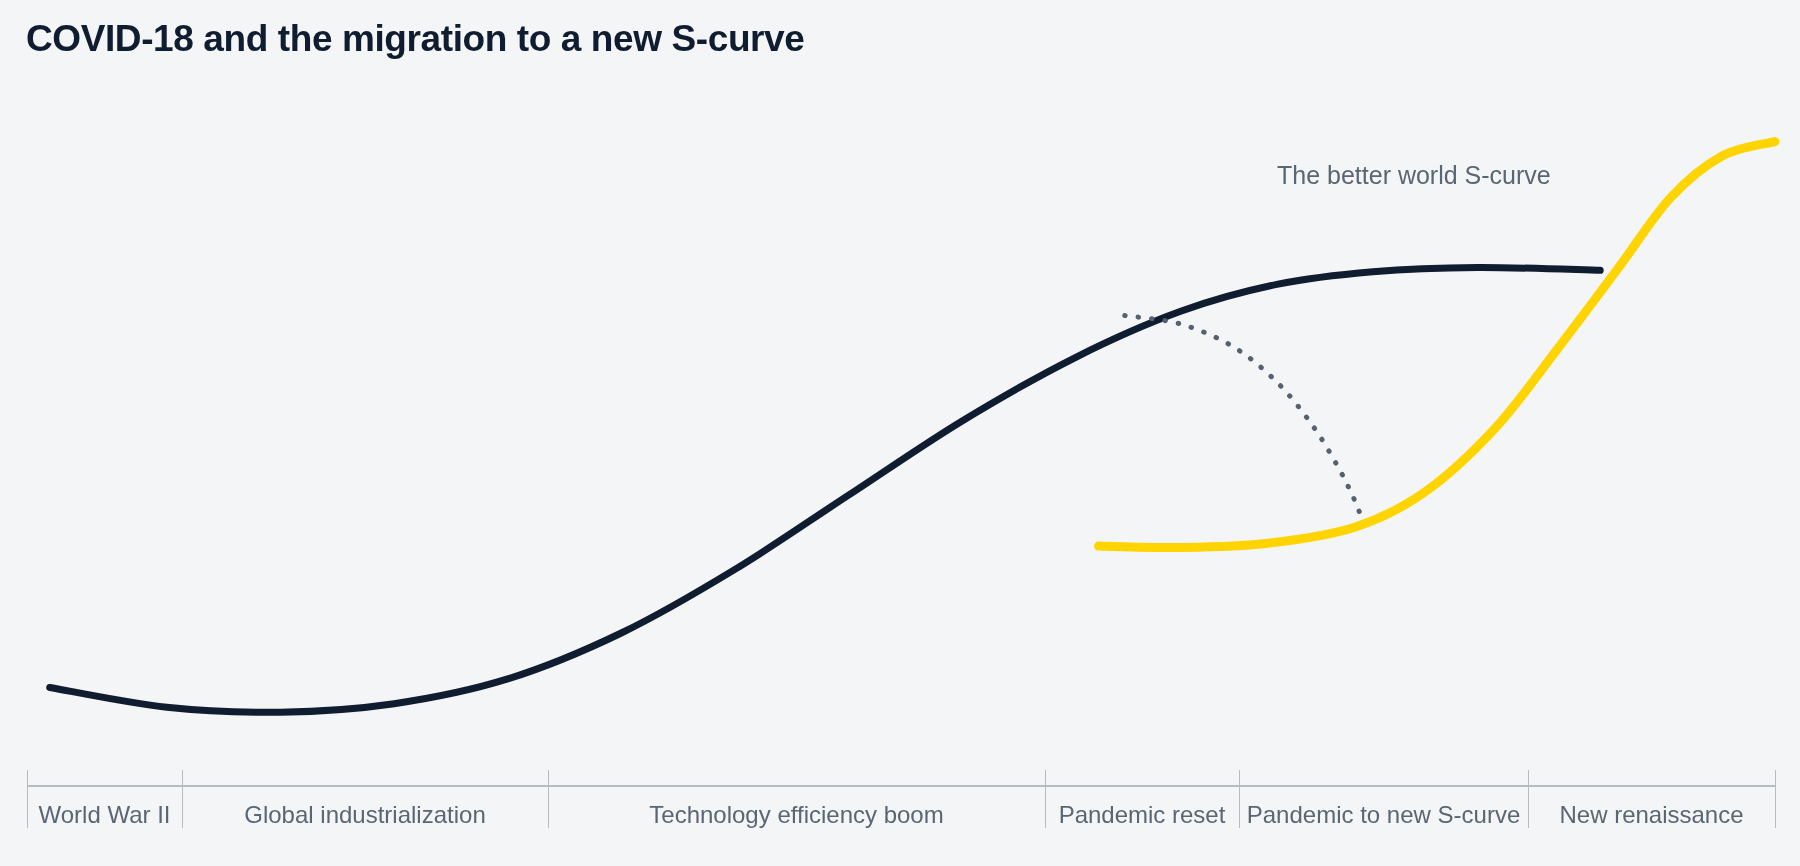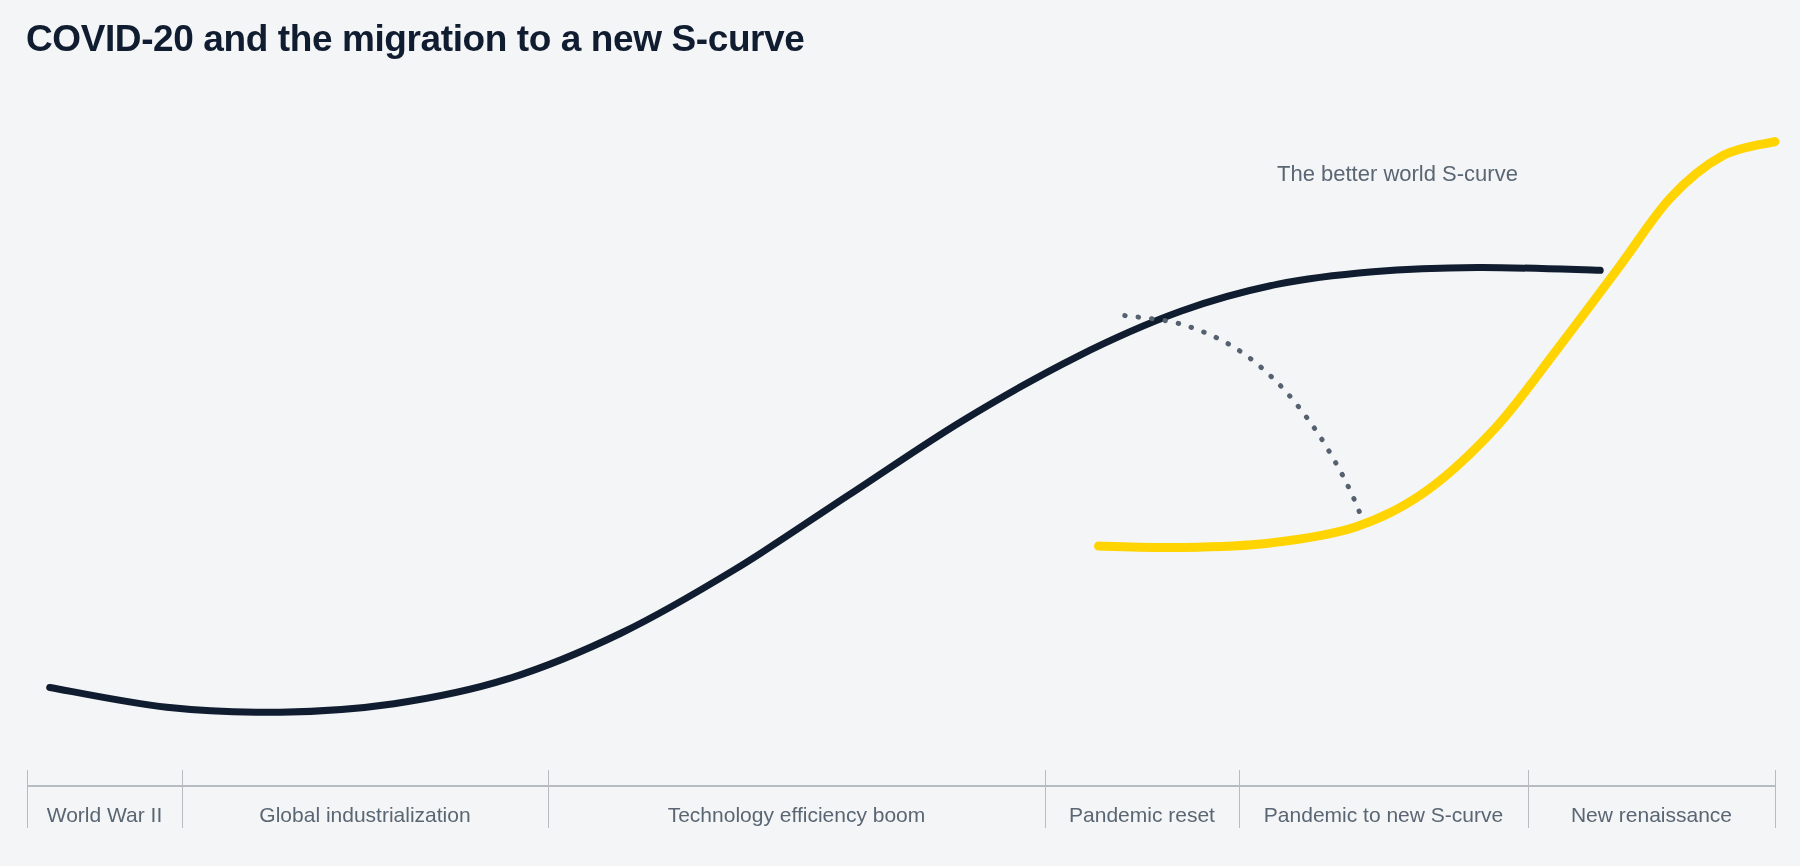--- a/index.html
+++ b/index.html
@@ -33,21 +33,21 @@
   #plot {
     position: absolute;
     left: 0;
     top: 0;
     width: 1800px;
     height: 866px;
   }
   .curve-label {
     position: absolute;
     font-family: "Liberation Sans", sans-serif;
-    font-size: 22px;
+    font-size: 25px;
     color: #5a6673;
     white-space: nowrap;
   }
   #label-postwar {
     left: 127px;
     top: 676px;
   }
   #label-better {
     left: 1277px;
     top: 161px;
@@ -72,39 +72,39 @@
   .axis-seg {
     position: relative;
     height: 60px;
     display: flex;
     align-items: center;
     justify-content: center;
     box-sizing: border-box;
   }
   .axis-seg .seg-label {
     font-family: "Liberation Sans", sans-serif;
-    font-size: 21px;
+    font-size: 24px;
     color: #5a6673;
     white-space: nowrap;
     padding: 0 10px;
   }
   .tick {
     position: absolute;
     top: 770px;
     width: 1px;
     height: 58px;
     background: #b6bcc2;
   }
 </style>
 </head>
 <body>
 
 <div id="root">
 
-  <div class="chart-title">COVID-20 and the migration to a new S-curve</div>
+  <div class="chart-title">COVID-18 and the migration to a new S-curve</div>
 
   <svg id="plot" viewBox="0 0 1800 866" preserveAspectRatio="none">
     <path id="curve-navy" fill="none" stroke="#101c2f" stroke-width="7" stroke-linecap="round" d="M49.72,687.43 C69.24,690.73 128.38,703.11 166.84,707.23 C205.30,711.35 242.59,712.77 280.46,712.18 C318.33,711.59 356.21,709.23 394.08,703.69 C431.95,698.16 469.83,690.73 507.70,678.95 C545.57,667.17 583.45,651.26 621.32,633.00 C659.19,614.73 697.07,592.34 734.94,569.37 C772.81,546.39 810.69,519.88 848.56,495.13 C886.43,470.38 924.31,443.87 962.18,420.89 C1000.05,397.92 1039.38,375.53 1075.80,357.26 C1112.22,339.00 1147.18,323.45 1180.68,311.31 C1214.18,299.17 1244.77,291.04 1276.82,284.44 C1308.87,277.85 1339.46,274.55 1372.96,271.72 C1406.46,268.89 1439.97,267.71 1477.84,267.48 C1515.71,267.24 1579.81,269.83 1600.20,270.30"></path>
     <path id="curve-dotted" fill="none" stroke="#566170" stroke-width="5" stroke-linecap="round" stroke-dasharray="0.5 13" d="M1124.74,315.55 C1134.07,316.97 1162.62,318.85 1180.68,324.04 C1198.74,329.22 1217.10,337.00 1233.12,346.66 C1249.14,356.32 1263.71,369.05 1276.82,382.01 C1289.93,394.97 1301.58,410.29 1311.78,424.43 C1321.98,438.57 1330.72,453.89 1338.00,466.85 C1345.28,479.81 1350.82,491.59 1355.48,502.20 C1360.14,512.80 1364.22,525.77 1365.97,530.48"></path>
     <path id="curve-yellow" fill="none" stroke="#ffd400" stroke-width="9" stroke-linecap="round" d="M1098.52,546.03 C1112.22,546.27 1152.42,547.92 1180.68,547.45 C1208.94,546.98 1238.95,546.62 1268.08,543.21 C1297.21,539.79 1329.26,535.55 1355.48,526.94 C1381.70,518.34 1402.09,508.09 1425.40,491.60 C1448.71,475.10 1473.47,451.53 1495.32,427.96 C1517.17,404.40 1536.11,376.71 1556.50,350.19 C1576.89,323.68 1598.74,294.22 1617.68,268.89 C1636.62,243.56 1652.64,217.04 1670.12,198.19 C1687.60,179.34 1705.08,165.20 1722.56,155.77 C1740.04,146.34 1766.26,143.99 1775.00,141.63"></path>
   </svg>
 
   <div class="curve-label" id="label-better">The better world S-curve</div>
 
   <div class="axis-rule"></div>

